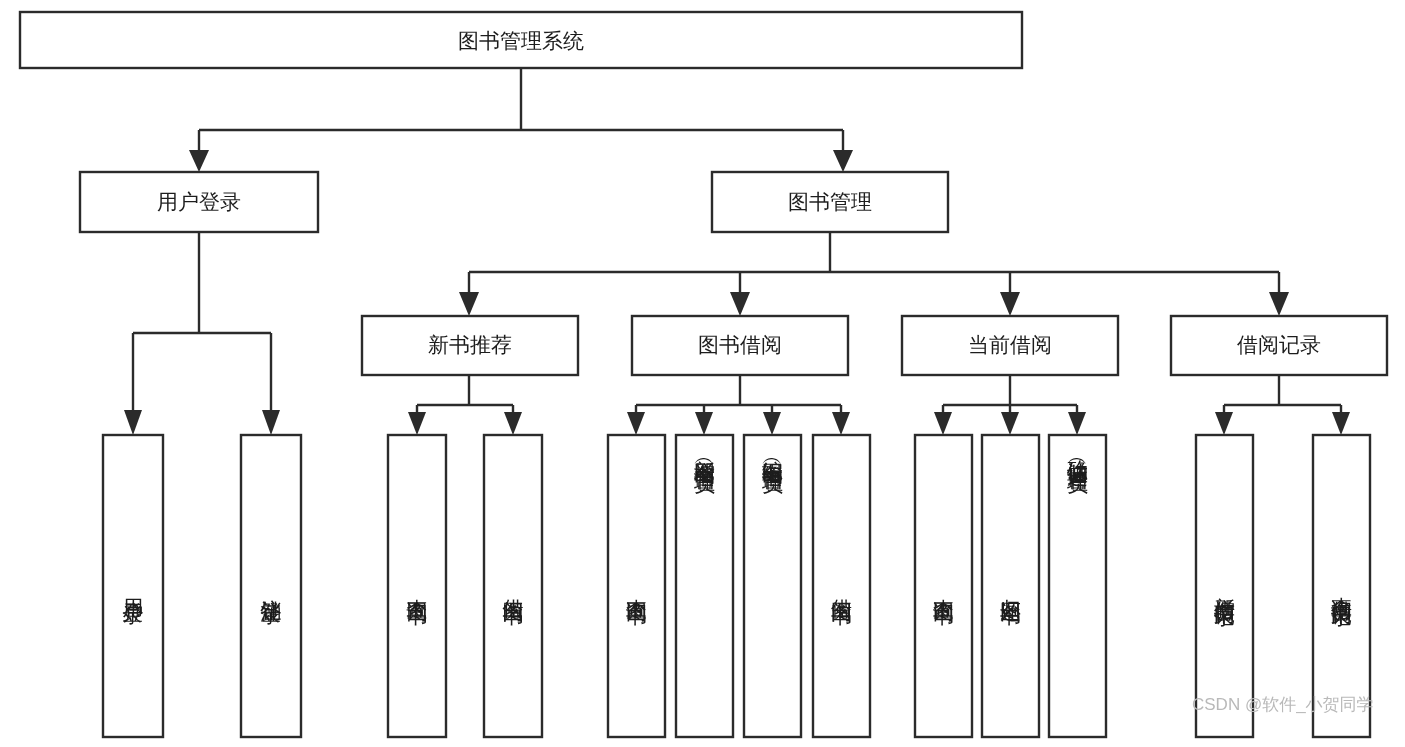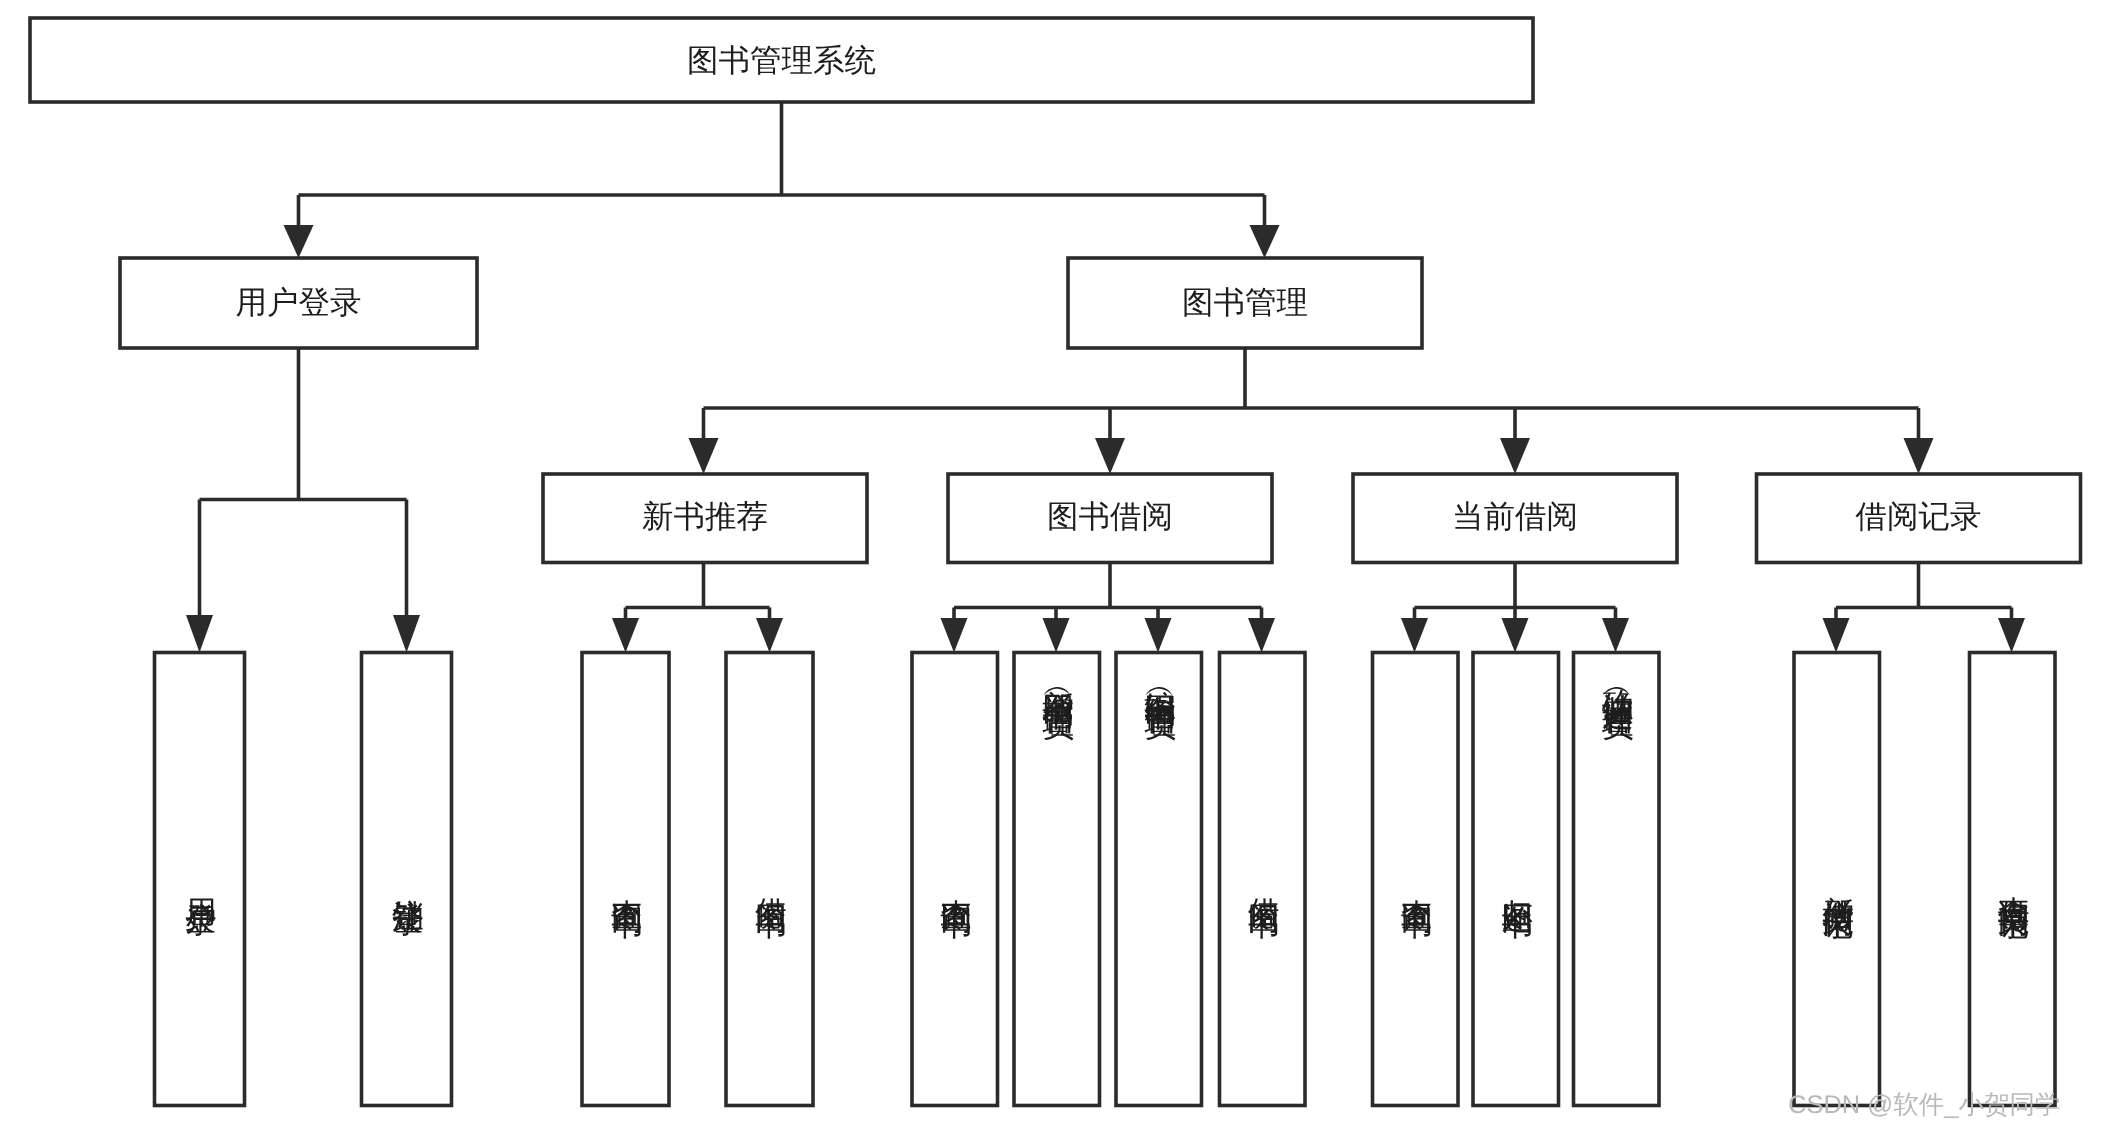--- a/index.html
+++ b/index.html
@@ -253,15 +253,15 @@
     <span class="node-label-v">确认归还（管理员）</span>
   </div>
 
   <div class="vleaf-text-wrap" style="left:1196px; top:435px; width:57px; height:302px;">
     <span class="node-label-v">新增借阅记录</span>
   </div>
   <div class="vleaf-text-wrap" style="left:1313px; top:435px; width:57px; height:302px;">
     <span class="node-label-v">查询借阅记录</span>
   </div>
 
-  <div class="watermark" style="left:1192px; top:725px;">CSDN @软件_小贺同学</div>
+  <div class="watermark" style="left:1192px; top:693px;">CSDN @软件_小贺同学</div>
 
 </div>
 
 </body></html>

